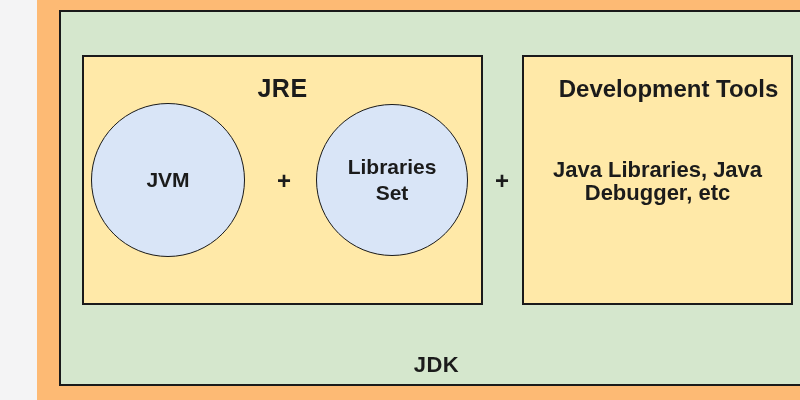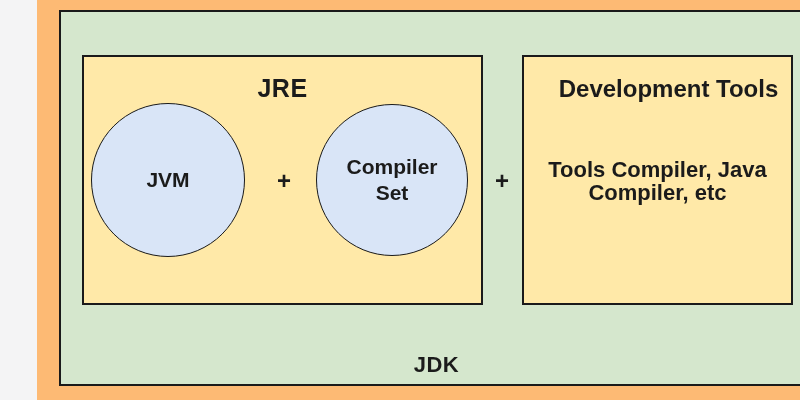--- a/index.html
+++ b/index.html
@@ -104,31 +104,31 @@
   <div class="abs txt jre-title">JRE</div>
 
   <div class="abs circle jvm-circle">
     <span class="txt circle-label">JVM</span>
   </div>
 
   <div class="abs txt plus plus-inner">+</div>
 
   <div class="abs circle lib-circle">
     <span class="txt circle-label lib-label">
-      <span>Compiler</span><br>
+      <span>Libraries</span><br>
       <span>Set</span>
     </span>
   </div>
 
   <div class="abs txt plus plus-outer">+</div>
 
   <div class="abs dev-box"></div>
 
   <div class="abs txt dev-title">Development Tools</div>
 
   <div class="abs txt dev-body">
-    <span>Tools Compiler, Java</span><br>
-    <span>Compiler, etc</span>
+    <span>Java Libraries, Java</span><br>
+    <span>Debugger, etc</span>
   </div>
 
   <div class="abs txt jdk-label">JDK</div>
 
 </div>
 
 </body></html>

